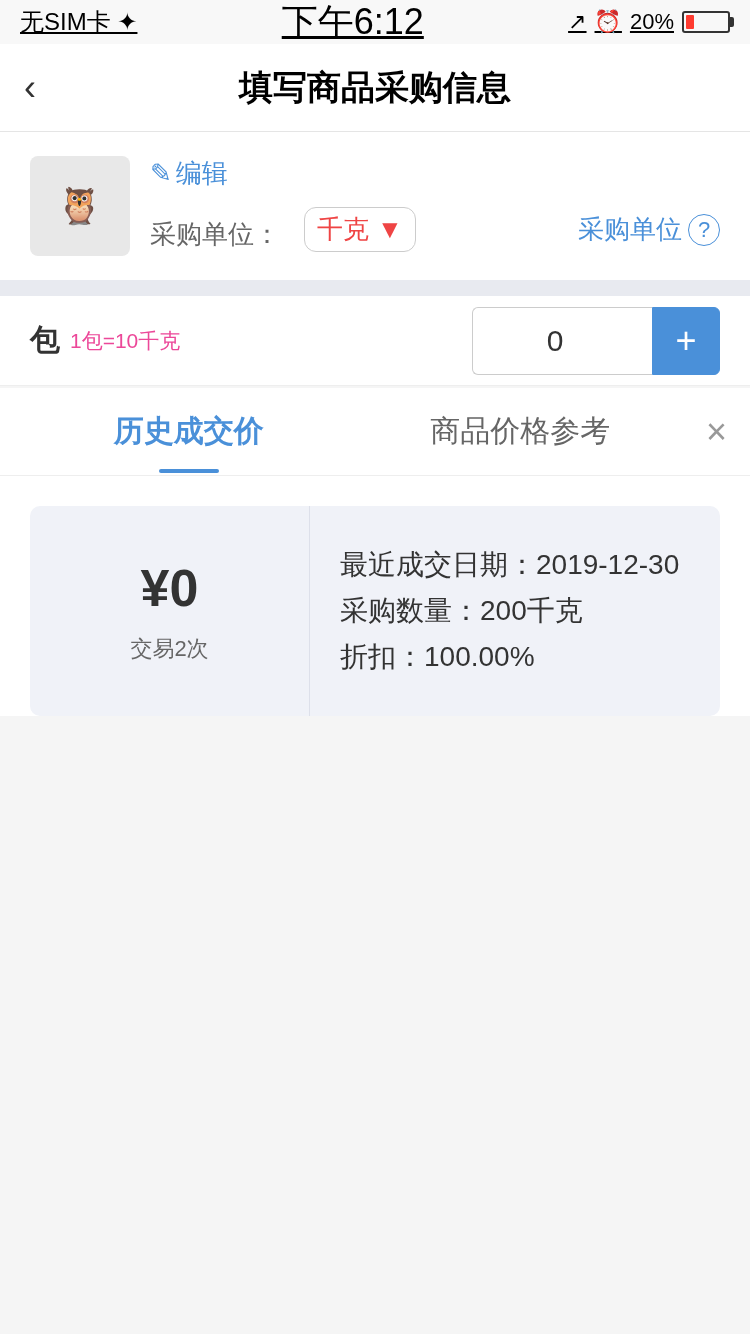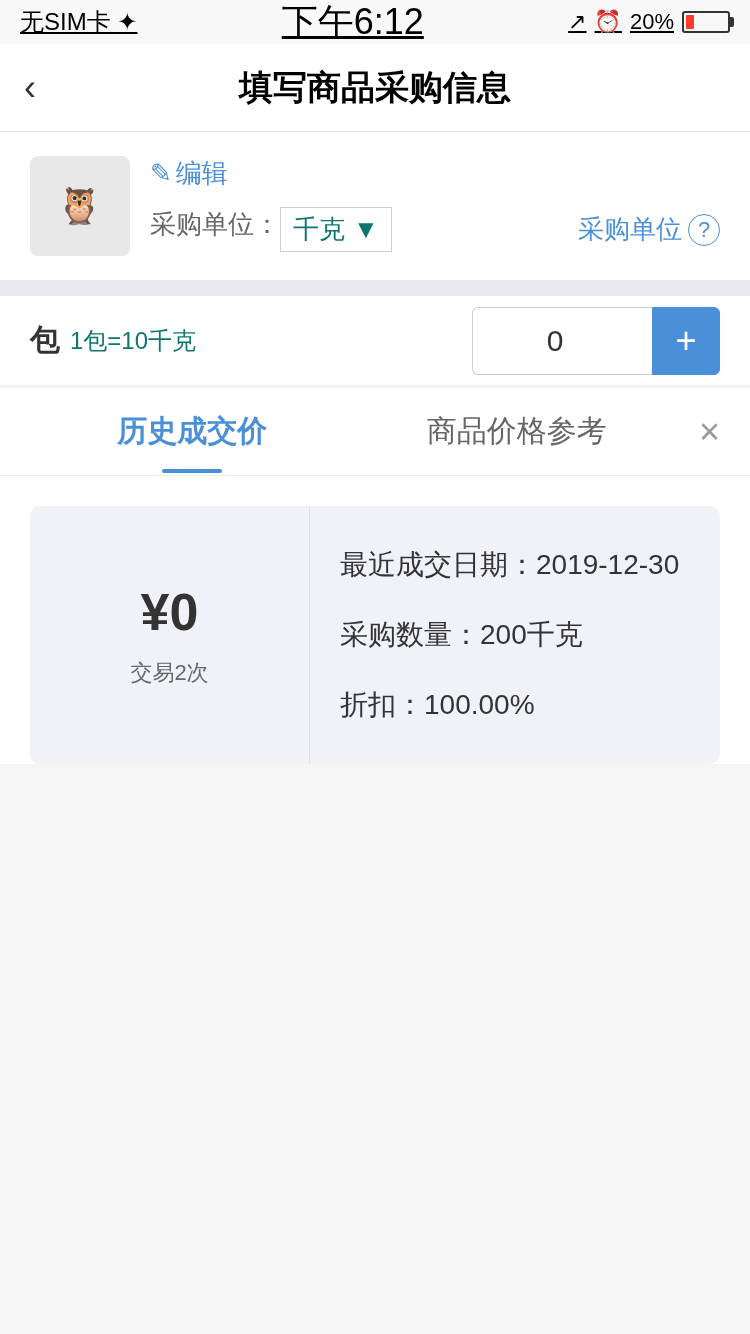--- a/index.html
+++ b/index.html
@@ -131,24 +131,24 @@
       justify-content: space-between;
     }
     .unit-label {
       font-size: 26px;
       color: #666;
     }
     .unit-select {
       display: inline-flex;
       align-items: center;
       border: 1px solid #ccc;
-      border-radius: 0;
+      border-radius: 12px;
       padding: 4px 12px;
       font-size: 26px;
-      color: #0f766e;
+      color: #ef4444;
       background: #fff;
       gap: 8px;
       cursor: pointer;
     }
     .price-ref {
       font-size: 26px;
       color: #4a90d9;
       display: flex;
       align-items: center;
       gap: 6px;
@@ -177,22 +177,22 @@
       align-items: center;
       gap: 10px;
       flex: 1;
     }
     .qty-unit-badge {
       font-size: 30px;
       font-weight: 600;
       color: #333;
     }
     .qty-unit-sub {
-      font-size: 24px;
-      color: #0f766e;
+      font-size: 21px;
+      color: #ec4899;
     }
     .qty-input-group {
       display: flex;
       align-items: center;
       gap: 0;
     }
     .qty-input {
       width: 180px;
       height: 68px;
       border: 1px solid #ccc;
@@ -221,21 +221,21 @@
     
     .tabs-panel {
       width: 750px;
       background: #fff;
       margin-top: 2px;
     }
     .tabs-header {
       display: flex;
       align-items: center;
       border-bottom: 1px solid #eee;
-      padding: 0 30px;
+      padding: 0 23px;
       height: 88px;
       position: relative;
     }
     .tab-item {
       flex: 1;
       text-align: center;
       font-size: 30px;
       color: #666;
       cursor: pointer;
       position: relative;
@@ -289,21 +289,21 @@
     .history-trades {
       font-size: 22px;
       color: #666;
       margin-top: 16px;
     }
     .history-right {
       flex: 1;
       padding: 40px 30px;
       display: flex;
       flex-direction: column;
-      gap: 32px;
+      gap: 8px;
     }
     .history-detail-row {
       font-size: 28px;
       color: #333;
     }
 
     
     .main-content {
       background: #f5f5f5;
       min-height: 600px;
@@ -337,21 +337,21 @@
     <span>🦉</span>
   </div>
   <div class="product-info">
     <div class="product-header">
       <span class="edit-link">
         <span>✎</span>
         <span>编辑</span>
       </span>
     </div>
     <div class="product-unit-row">
-      <div style="display:flex;align-items:flex-start;gap:0;">
+      <div style="display:flex;align-items:flex-end;gap:24px;">
         <span class="unit-label">采购单位：</span>
         <span class="unit-select">
           <span>千克</span>
           <span>▼</span>
         </span>
       </div>
       <span class="price-ref">
         <span>采购单位</span>
         <span style="width:32px;height:32px;border-radius:50%;border:1.5px solid #4a90d9;display:inline-flex;align-items:center;justify-content:center;font-size:22px;">?</span>
       </span>

